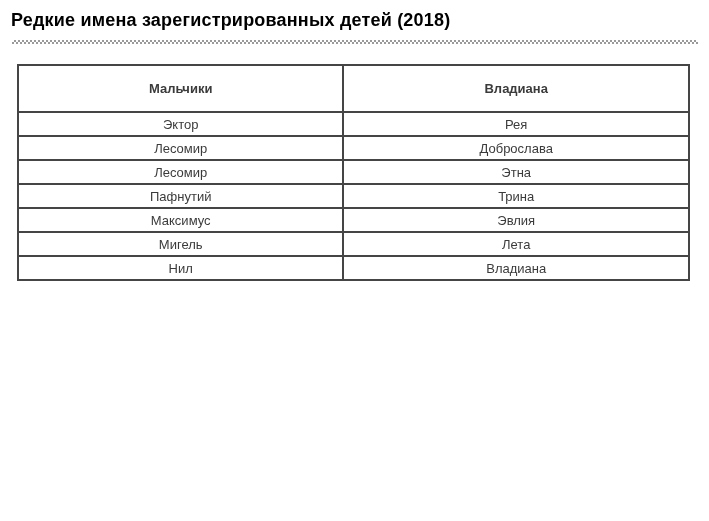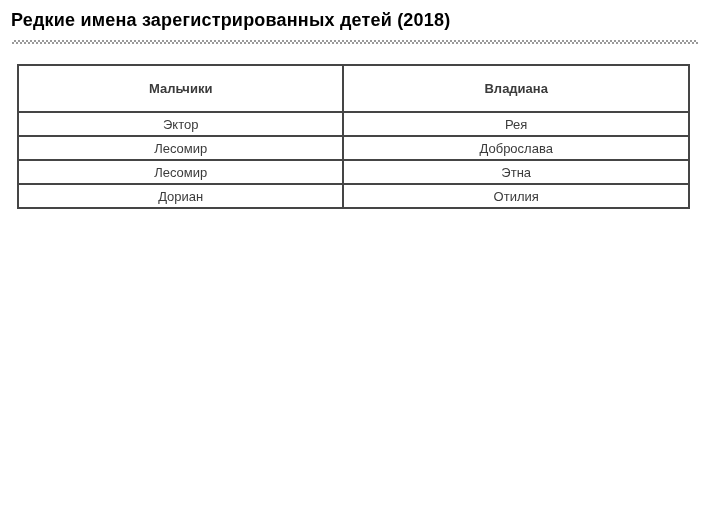--- a/index.html
+++ b/index.html
@@ -92,19 +92,31 @@
       </tr>
       <tr>
         <td>Лесомир</td>
         <td>Доброслава</td>
       </tr>
       <tr>
         <td>Лесомир</td>
         <td>Этна</td>
       </tr>
       <tr>
-        <td>Дориан</td>
-        <td>Отилия</td>
+        <td>Пафнутий</td>
+        <td>Трина</td>
+      </tr>
+      <tr>
+        <td>Максимус</td>
+        <td>Эвлия</td>
+      </tr>
+      <tr>
+        <td>Мигель</td>
+        <td>Лета</td>
+      </tr>
+      <tr>
+        <td>Нил</td>
+        <td>Владиана</td>
       </tr>
     </tbody>
   </table>
 
 </div>
 
 </body></html>

